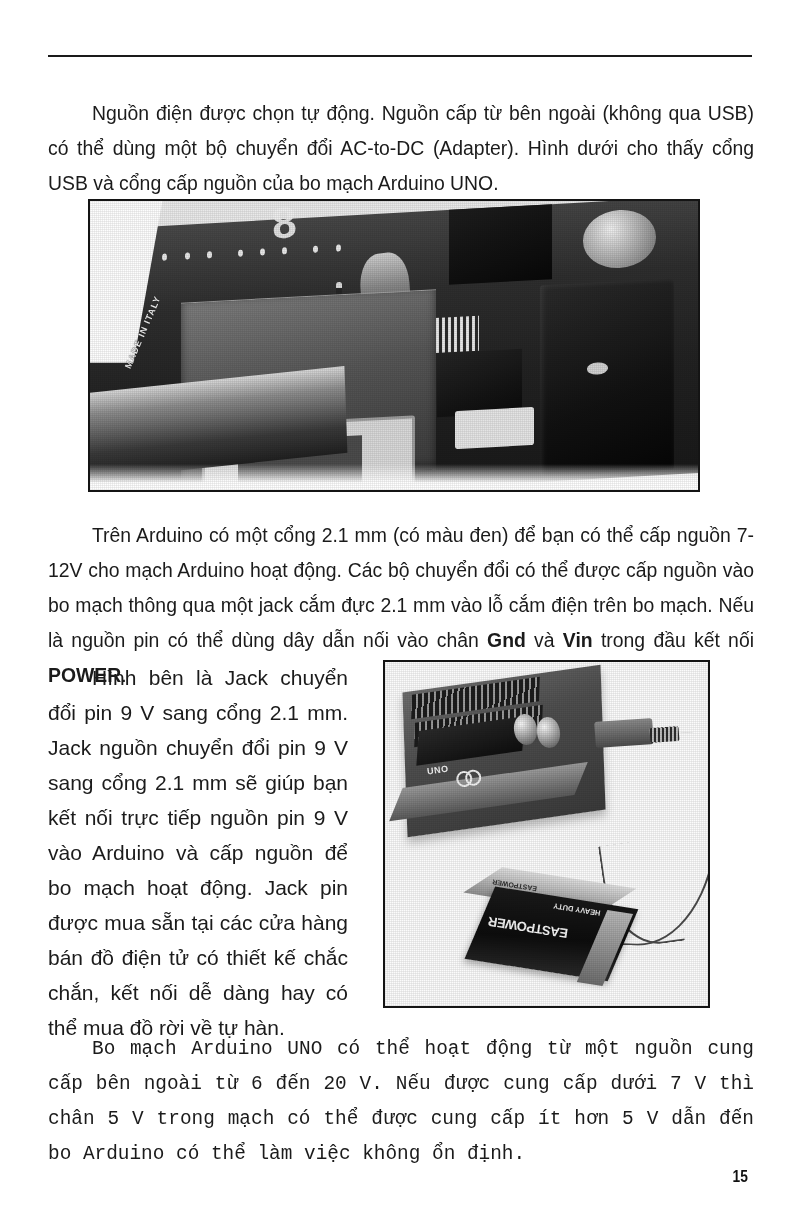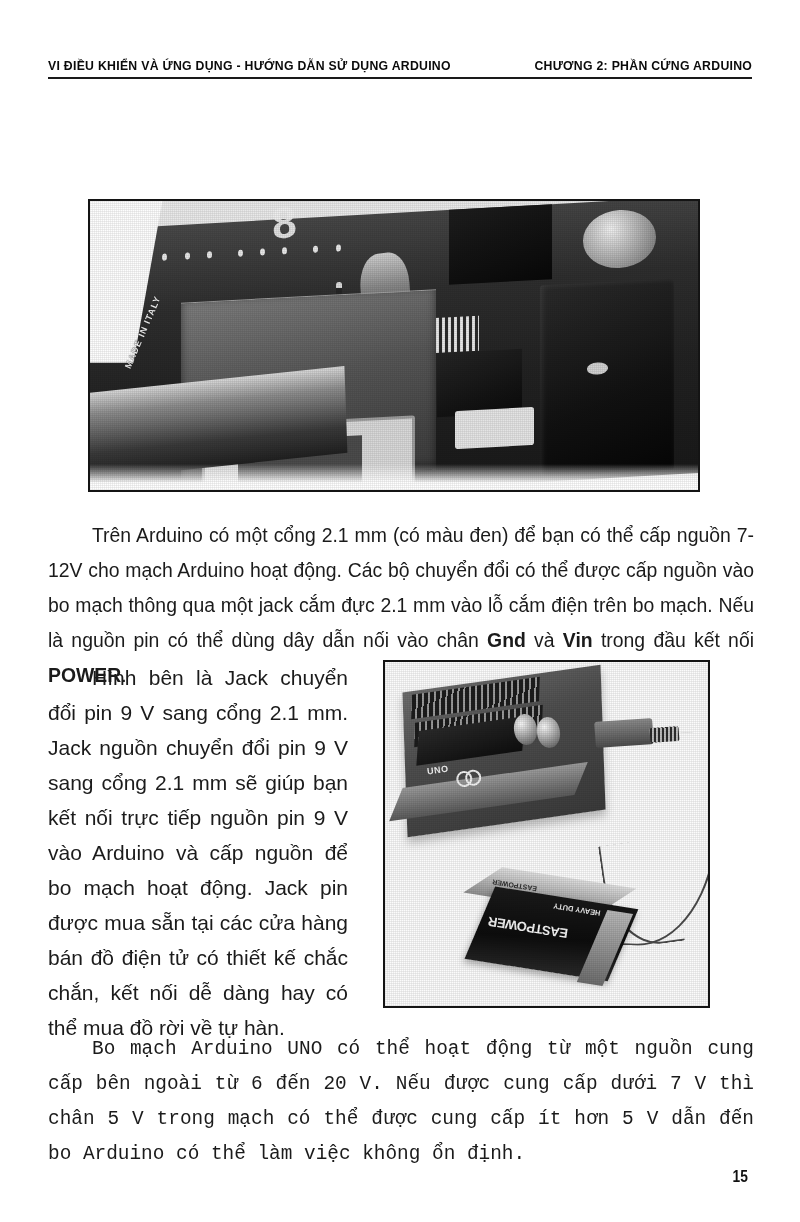--- a/index.html
+++ b/index.html
@@ -583,27 +583,26 @@
       repeating-linear-gradient(90deg, rgba(0,0,0,.28) 0 1px, rgba(255,255,255,0) 1px 2px);
     mix-blend-mode: multiply;
   }
 </style>
 </head>
 <body>
 
 <div class="page">
 
   <div class="header">
-    <div class="header-row">
-      <div class="header-text">VI ĐIỀU KHIỂN VÀ ỨNG DỤNG - HƯỚNG DẪN SỬ DỤNG ARDUINO</div>
-      <div class="header-text right">CHƯƠNG 2: PHẦN CỨNG ARDUINO</div>
-    </div>
     <div class="header-rule"></div>
   </div>
 
+  <div class="body-col">
+    <p class="para"><span class="indent"></span><span>Nguồn điện được chọn tự động. Nguồn cấp từ bên ngoài (không qua USB) có thể dùng một bộ chuyển đổi AC-to-DC (Adapter). Hình dưới cho thấy cổng USB và cổng cấp nguồn của bo mạch Arduino UNO.</span></p>
+  </div>
 
   <div class="fig1">
     <div class="photo">
       <div class="pcb1"></div>
       <div class="white-left1"></div>
       <div class="hdr-pins">
         <i style="left:4%"></i>
           <i style="left:12%"></i>
           <i style="left:20%"></i>
         <i style="left:31%"></i>

